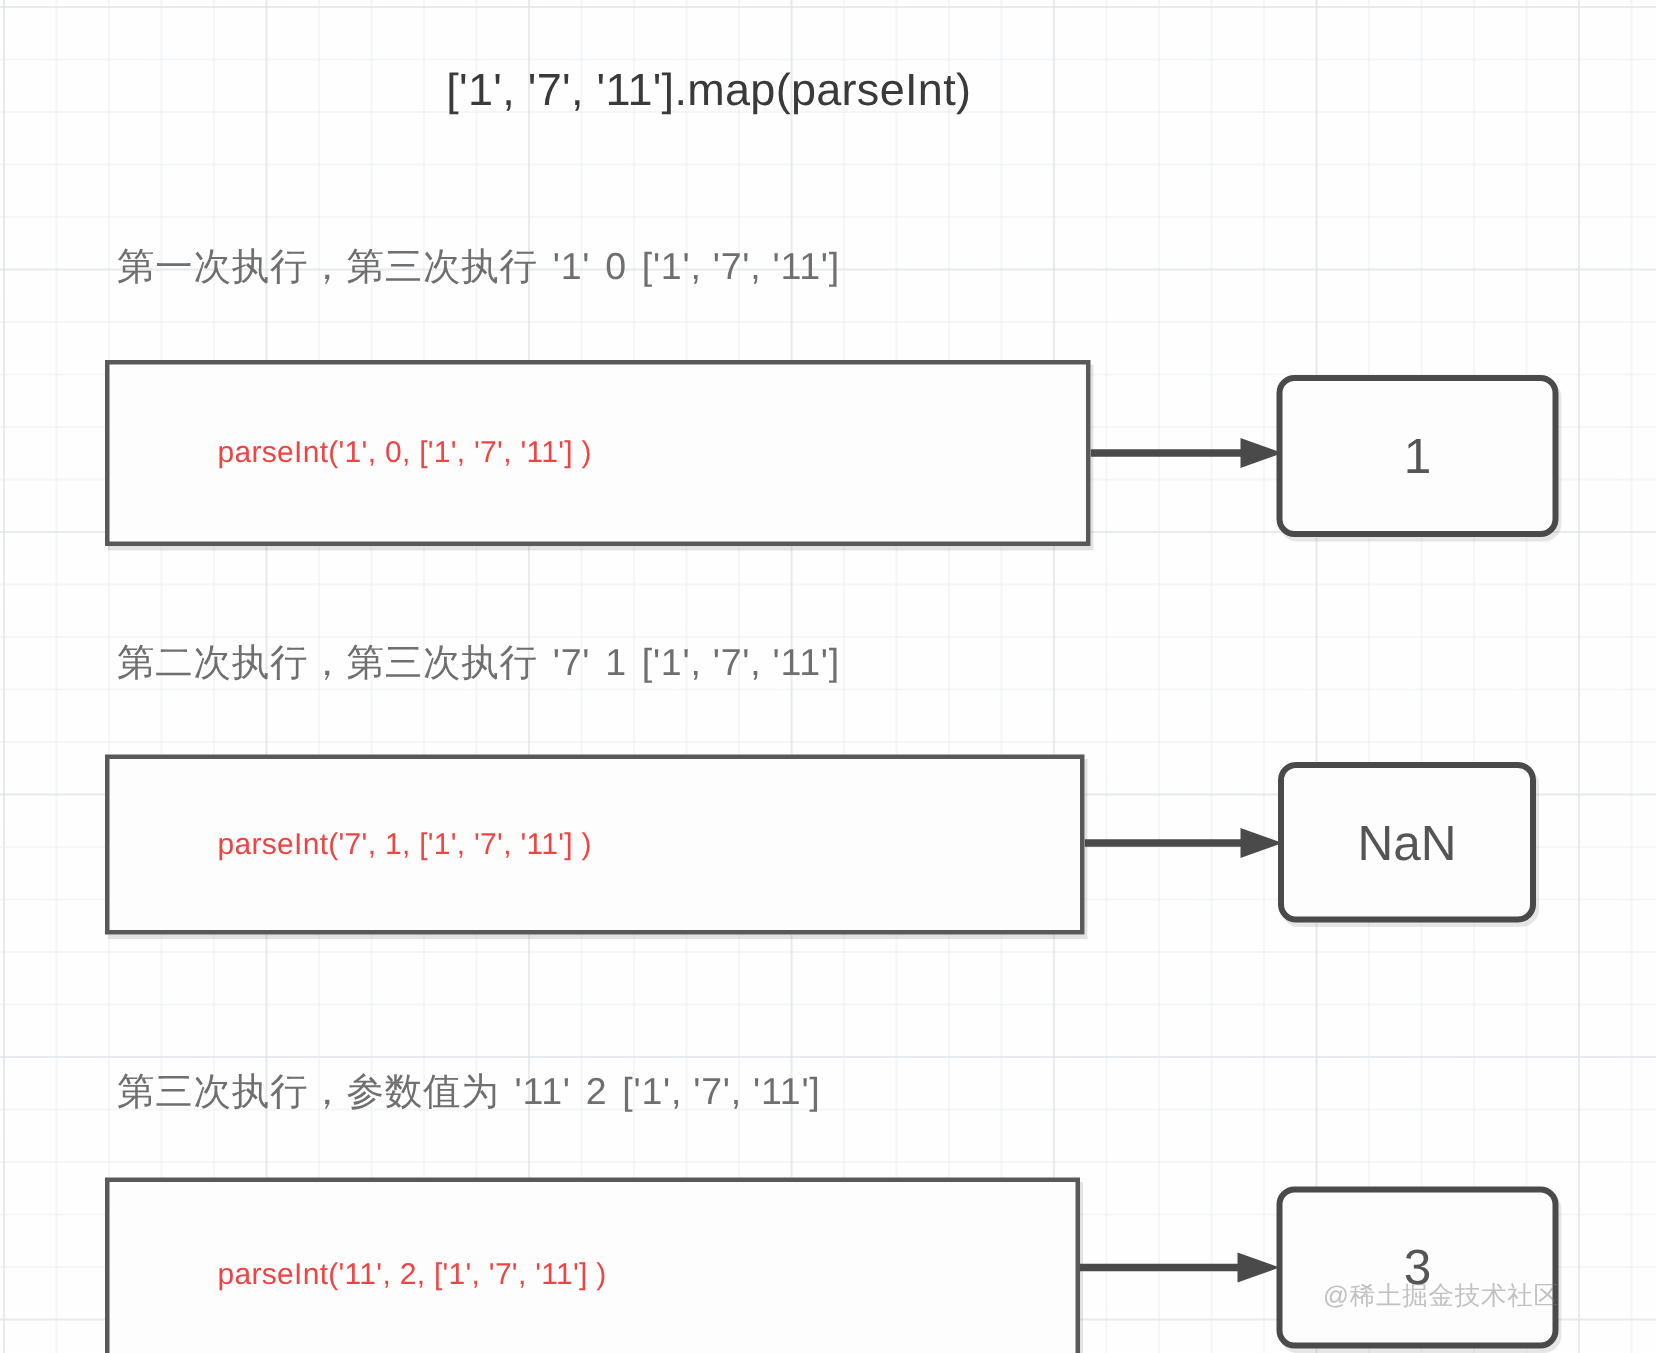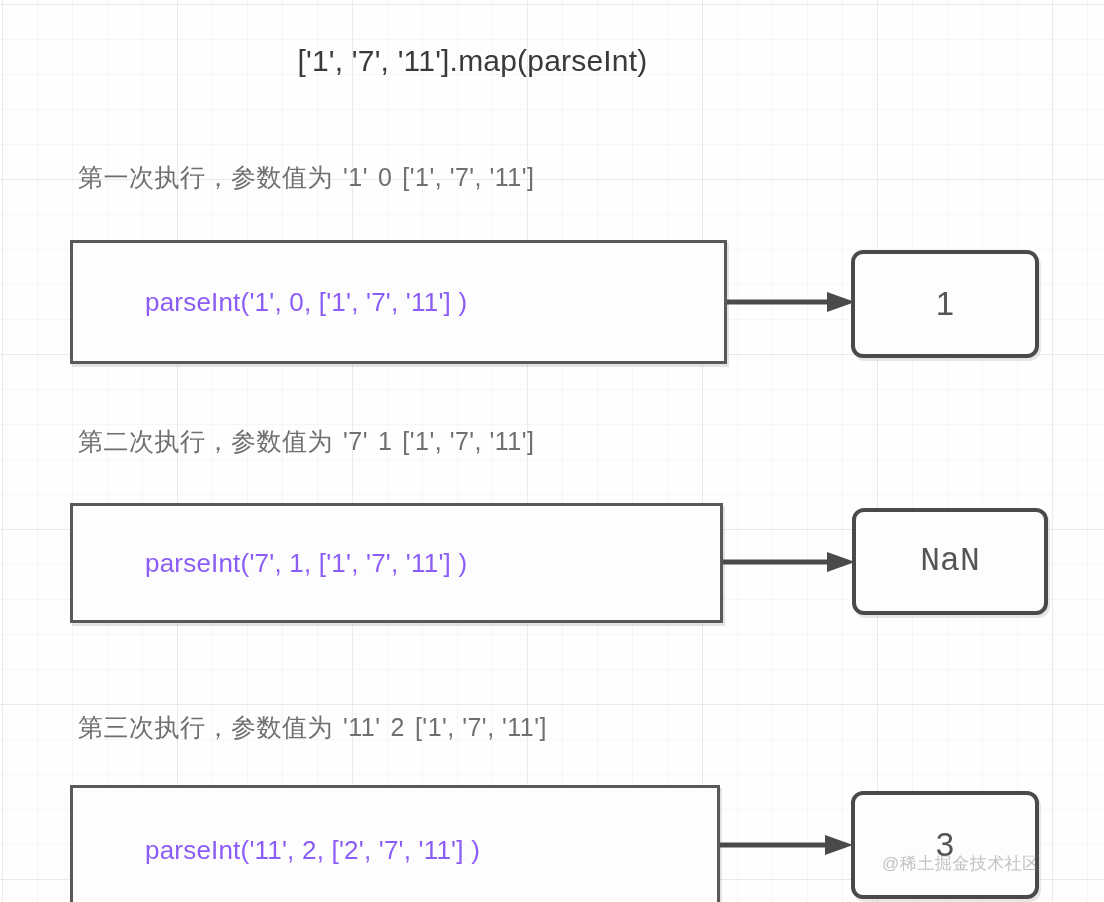--- a/index.html
+++ b/index.html
@@ -74,22 +74,22 @@
     position: absolute;
     box-sizing: border-box;
     background: #fdfdfd;
     border: 3px solid #595959;
     display: flex;
     align-items: center;
     box-shadow: 2px 3px 0 rgba(120,120,120,0.20);
   }
   .call-text {
     padding-left: 72px;
-    font-size: 26px;
-    color: #8b5cf6;
+    font-size: 20px;
+    color: #ef4444;
     white-space: nowrap;
     letter-spacing: 0.2px;
   }
 
   
   .result-box {
     position: absolute;
     box-sizing: border-box;
     background: #fdfdfd;
     border: 4px solid #4a4a4a;
@@ -126,59 +126,59 @@
 </head>
 <body>
 
 <div id="canvas">
 
   <div id="paper-wash"></div>
 
   <div id="title">['1', '7', '11'].map(parseInt)</div>
 
   <div class="step-caption" style="top:161px;">
-    <span>第一次执行，参数值为</span><span class="cap-sep"></span><span>'1'</span><span class="cap-sep"></span><span>0</span><span class="cap-sep"></span><span>['1', '7', '11']</span>
+    <span>第一次执行，第三次执行</span><span class="cap-sep"></span><span>'1'</span><span class="cap-sep"></span><span>0</span><span class="cap-sep"></span><span>['1', '7', '11']</span>
   </div>
 
   <div class="call-box" style="left:70px; top:240px; width:657px; height:124px;">
     <span class="call-text">parseInt('1', 0, ['1', '7', '11'] )</span>
   </div>
 
   <svg class="arrow" style="left:727px; top:290px; width:128px;" viewBox="0 0 128 24">
     <line x1="0" y1="12" x2="104" y2="12" stroke="#4a4a4a" stroke-width="5"></line>
     <polygon points="100,2 128,12 100,22" fill="#4a4a4a"></polygon>
   </svg>
 
   <div class="result-box" style="left:851px; top:250px; width:188px; height:108px;">
     <span class="result-text">1</span>
   </div>
 
   <div class="step-caption" style="top:425px;">
-    <span>第二次执行，参数值为</span><span class="cap-sep"></span><span>'7'</span><span class="cap-sep"></span><span>1</span><span class="cap-sep"></span><span>['1', '7', '11']</span>
+    <span>第二次执行，第三次执行</span><span class="cap-sep"></span><span>'7'</span><span class="cap-sep"></span><span>1</span><span class="cap-sep"></span><span>['1', '7', '11']</span>
   </div>
 
   <div class="call-box" style="left:70px; top:503px; width:653px; height:120px;">
     <span class="call-text">parseInt('7', 1, ['1', '7', '11'] )</span>
   </div>
 
   <svg class="arrow" style="left:723px; top:550px; width:132px;" viewBox="0 0 132 24">
     <line x1="0" y1="12" x2="108" y2="12" stroke="#4a4a4a" stroke-width="5"></line>
     <polygon points="104,2 132,12 104,22" fill="#4a4a4a"></polygon>
   </svg>
 
-  <div class="result-box" style="left:852px; top:508px; width:196px; height:107px;font-family:Liberation Mono, monospace;">
+  <div class="result-box" style="left:852px; top:508px; width:172px; height:107px;">
     <span class="result-text">NaN</span>
   </div>
 
   <div class="step-caption" style="top:711px;text-align:center;">
     <span>第三次执行，参数值为</span><span class="cap-sep"></span><span>'11'</span><span class="cap-sep"></span><span>2</span><span class="cap-sep"></span><span>['1', '7', '11']</span>
   </div>
 
   <div class="call-box" style="left:70px; top:785px; width:650px; height:130px;">
-    <span class="call-text">parseInt('11', 2, ['2', '7', '11'] )</span>
+    <span class="call-text">parseInt('11', 2, ['1', '7', '11'] )</span>
   </div>
 
   <svg class="arrow" style="left:720px; top:833px; width:133px;" viewBox="0 0 133 24">
     <line x1="0" y1="12" x2="109" y2="12" stroke="#4a4a4a" stroke-width="5"></line>
     <polygon points="105,2 133,12 105,22" fill="#4a4a4a"></polygon>
   </svg>
 
   <div class="result-box" style="left:851px; top:791px; width:188px; height:108px;">
     <span class="result-text">3</span>
   </div>

